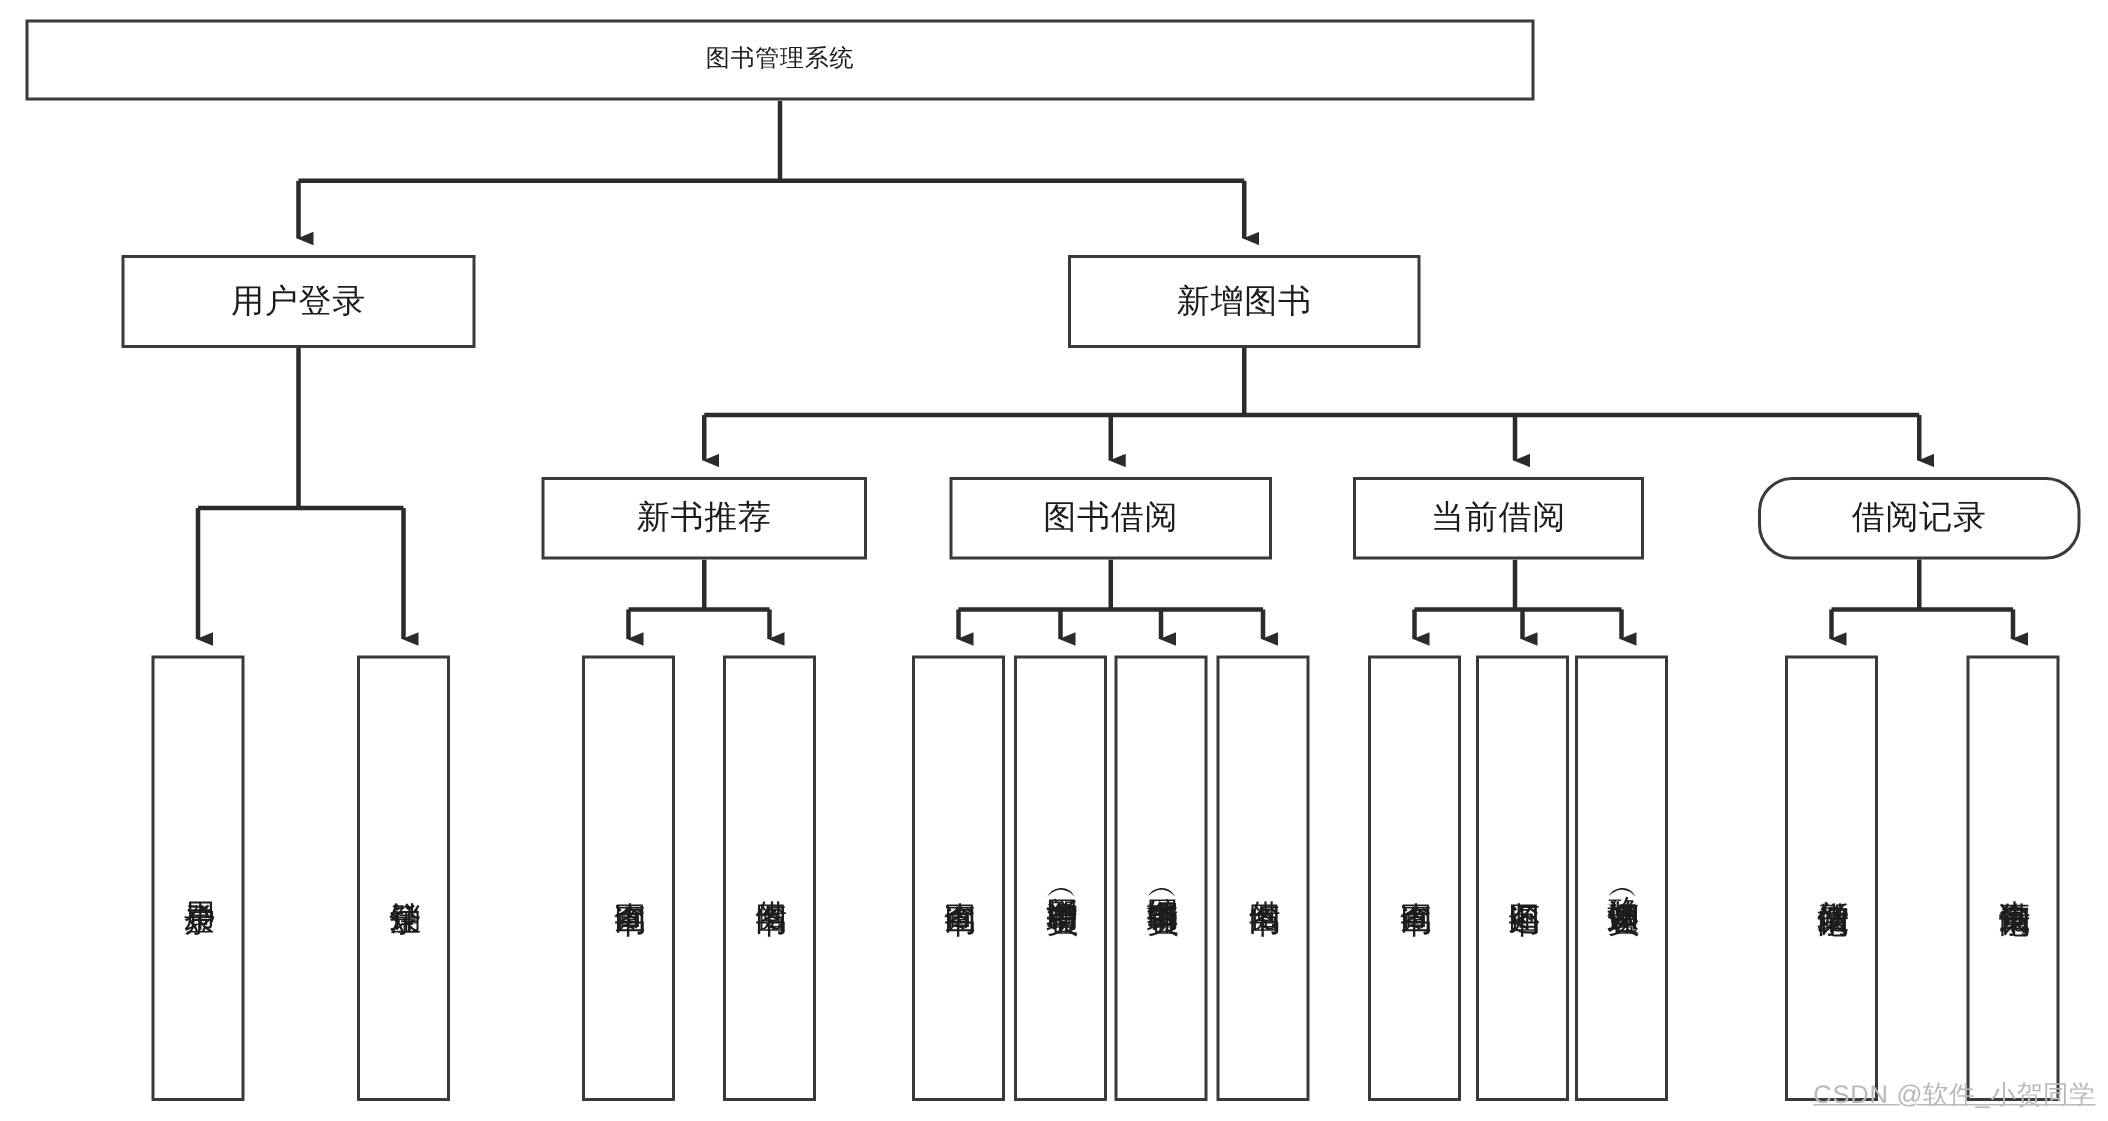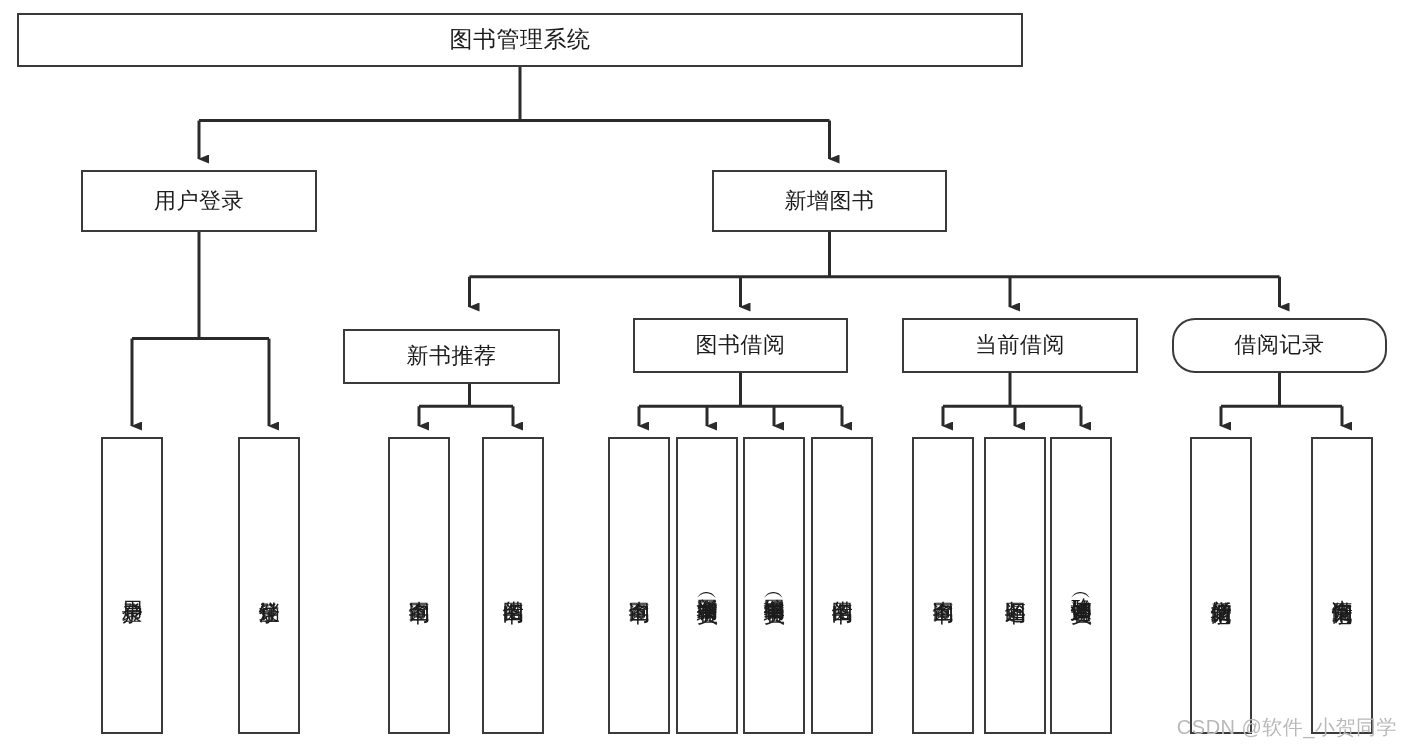--- a/index.html
+++ b/index.html
@@ -41,46 +41,47 @@
     text-align: center;
     white-space: nowrap;
   }
   
   .node.horiz .label {
     font-size: 22px;
     line-height: 1.2;
     letter-spacing: 0.5px;
   }
   .node.root .label {
-    font-size: 23px;
+    font-size: 16px;
   }
   
   .node.vert {
     align-items: center;
     justify-content: center;
     border-width: 2.5px;
   }
   .node.vert .label {
     writing-mode: vertical-rl;
     text-orientation: upright;
     font-size: 21px;
     line-height: 1.26;
     letter-spacing: 1px;
     white-space: nowrap;
     max-height: 100%;
   }
   .watermark {
     position: absolute;
     right: 8px;
     bottom: 6px;
-    font-size: 20px;
+    font-size: 17px;
     color: #b9b9b9;
     z-index: 5;
     white-space: nowrap;
     letter-spacing: 0.5px;
+    text-decoration: underline;
   }
 </style>
 </head>
 <body>
 
 <div id="canvas">
 
   <svg id="edges" viewBox="0 0 1405 747" width="1405" height="747" xmlns="http://www.w3.org/2000/svg">
     <defs>
       <marker id="arrowhead" markerWidth="9" markerHeight="11" refX="4.5" refY="10" orient="auto" markerUnits="userSpaceOnUse">
@@ -127,27 +128,27 @@
   <div id="node-layer">
       <div class="node root horiz" style="left: 17px; top: 13px; width: 1006px; height: 54px;">
         <span class="label">图书管理系统</span>
       </div>
       <div class="node level2 horiz" style="left: 81px; top: 170px; width: 236px; height: 62px;">
         <span class="label">用户登录</span>
       </div>
       <div class="node level2 horiz" style="left: 712px; top: 170px; width: 235px; height: 62px;">
         <span class="label">新增图书</span>
       </div>
-      <div class="node level3 horiz" style="left: 343px; top: 318px; width: 217px; height: 55px; margin-top: 11px;">
+      <div class="node level3 horiz" style="left: 361px; top: 318px; width: 217px; height: 55px;">
         <span class="label">新书推荐</span>
       </div>
       <div class="node level3 horiz" style="left: 633px; top: 318px; width: 215px; height: 55px;">
         <span class="label">图书借阅</span>
       </div>
-      <div class="node level3 horiz" style="left: 902px; top: 318px; width: 236px; height: 55px; align-items: center;">
+      <div class="node level3 horiz" style="left: 902px; top: 318px; width: 194px; height: 55px; align-items: center;">
         <span class="label">当前借阅</span>
       </div>
       <div class="node level3 horiz" style="left: 1172px; top: 318px; width: 215px; height: 55px; border-radius: 23px;">
         <span class="label">借阅记录</span>
       </div>
       <div class="node level4 vert" style="left: 101px; top: 437px; width: 62px; height: 297px;">
         <span class="label">用户登录</span>
       </div>
       <div class="node level4 vert" style="left: 238px; top: 437px; width: 62px; height: 297px;">
         <span class="label">注销登录</span>

